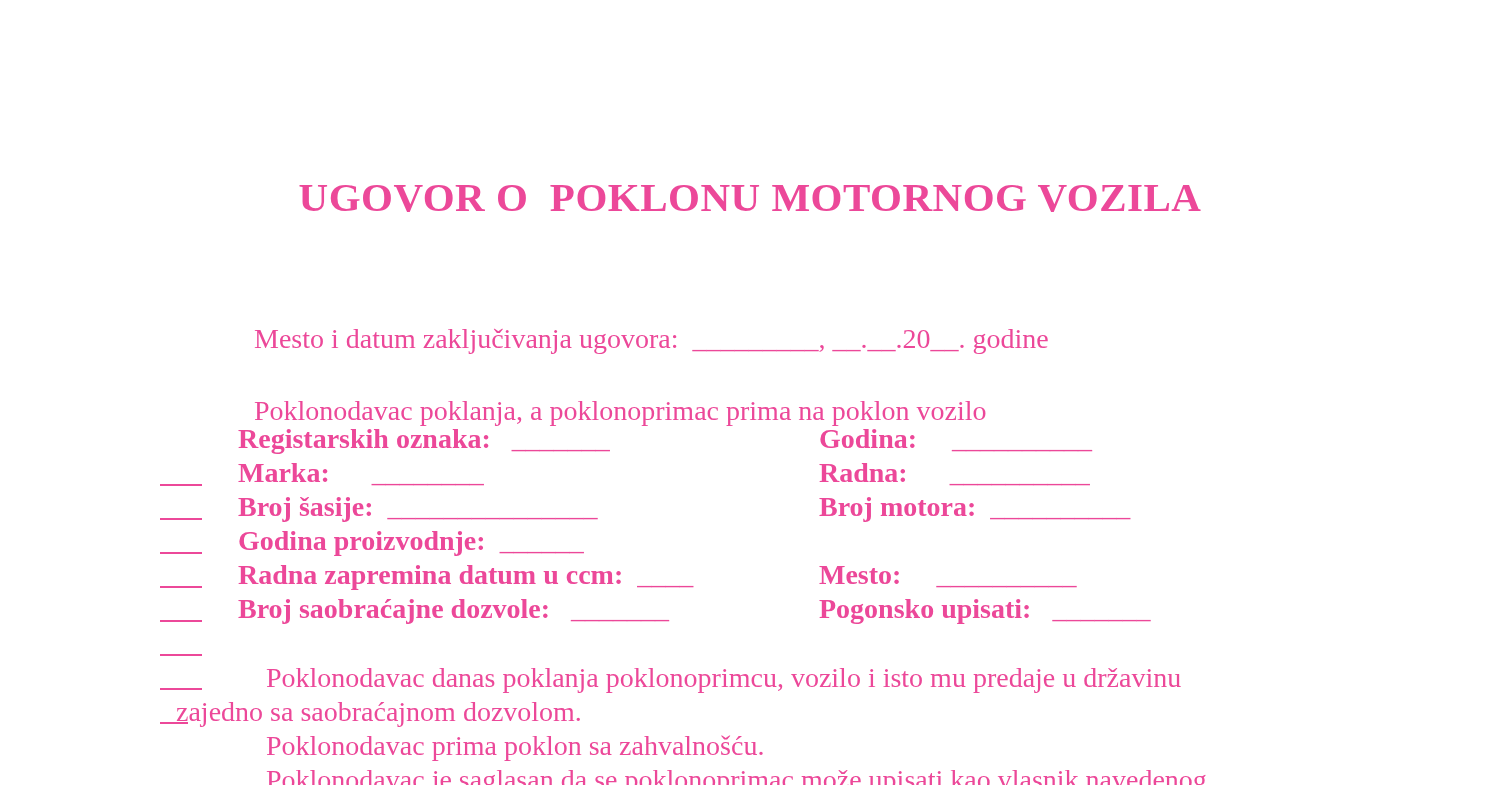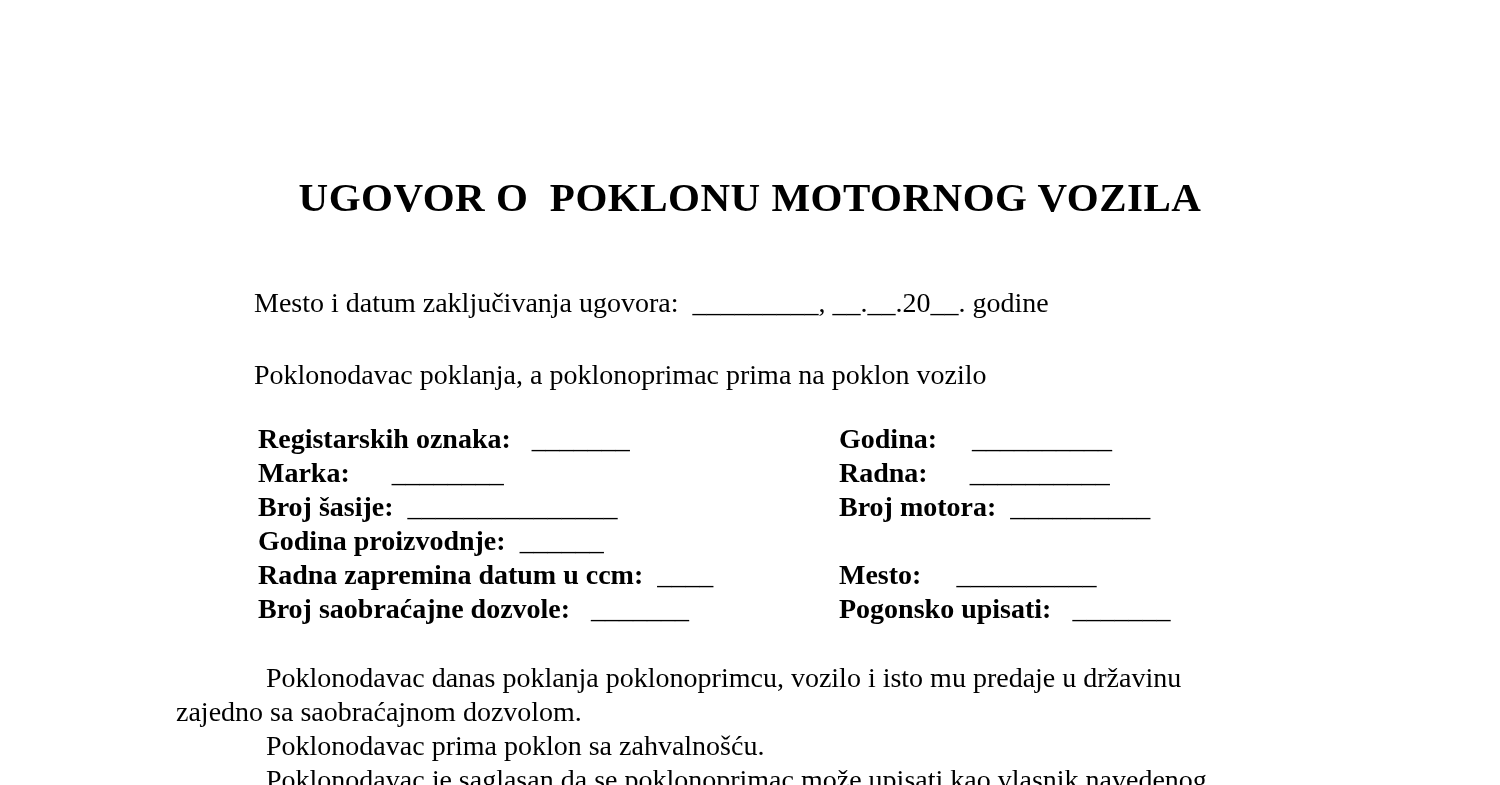--- a/index.html
+++ b/index.html
@@ -7,21 +7,21 @@
     padding: 0;
     background: #ffffff;
   }
   .page {
     position: relative;
     width: 1500px;
     height: 785px;
     background: #ffffff;
     overflow: hidden;
     font-family: "Liberation Serif", "DejaVu Serif", serif;
-    color: #000000;
+    color: #ec4899;
     font-size: 28px;
     line-height: 34px;
   }
   .doc-title {
     position: absolute;
     top: 175px;
     left: 0;
     width: 100%;
     margin: 0;
     text-align: center;
@@ -30,28 +30,29 @@
     font-weight: 700;
     letter-spacing: 0.5px;
     white-space: pre;
   }
   .line {
     position: absolute;
     left: 176px;
     width: 1200px;
     white-space: pre;
   }
-  .indent-a { padding-left: 78px; }   
+  .indent-a { padding-left: 78px; margin-top: 36px; }   
   .indent-b { padding-left: 90px; }   
 
   .form-block {
     position: absolute;
     top: 422px;
-    left: 180px;
+    left: 160px;
     width: 1200px;
+    text-decoration: underline;
   }
   .form-row {
     position: relative;
     height: 34px;
     white-space: pre;
   }
   .cell { position: absolute; top: 0; white-space: pre; }
   .cell.left  { left: 78px; }
   .cell.right { left: 659px; }
   .field-label { font-weight: 700; }

